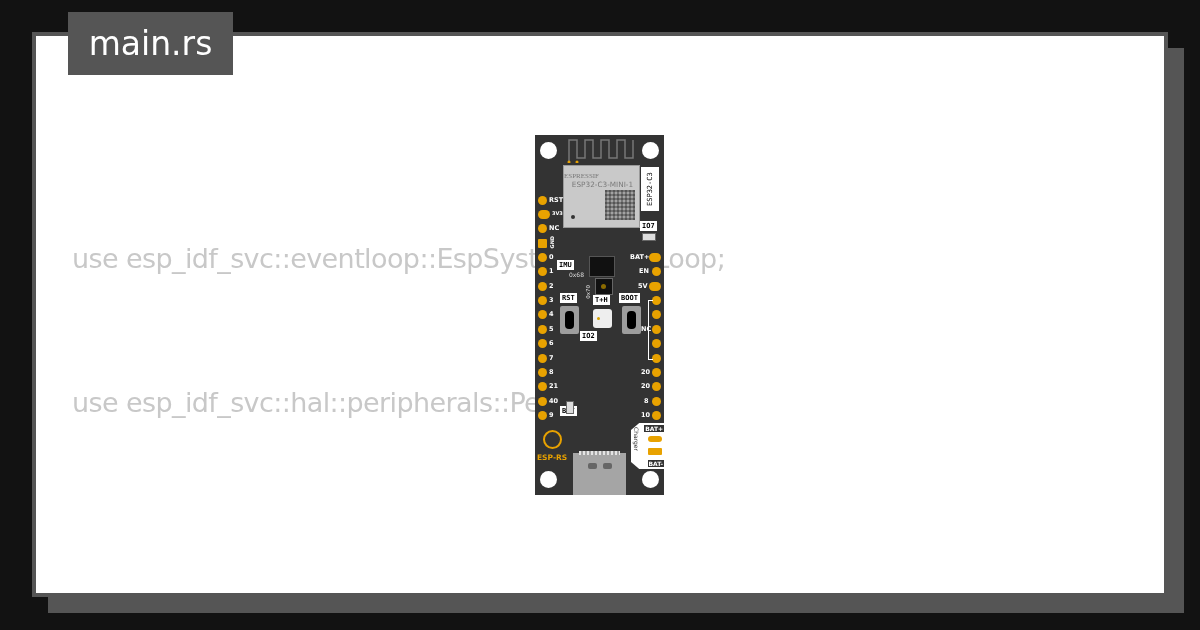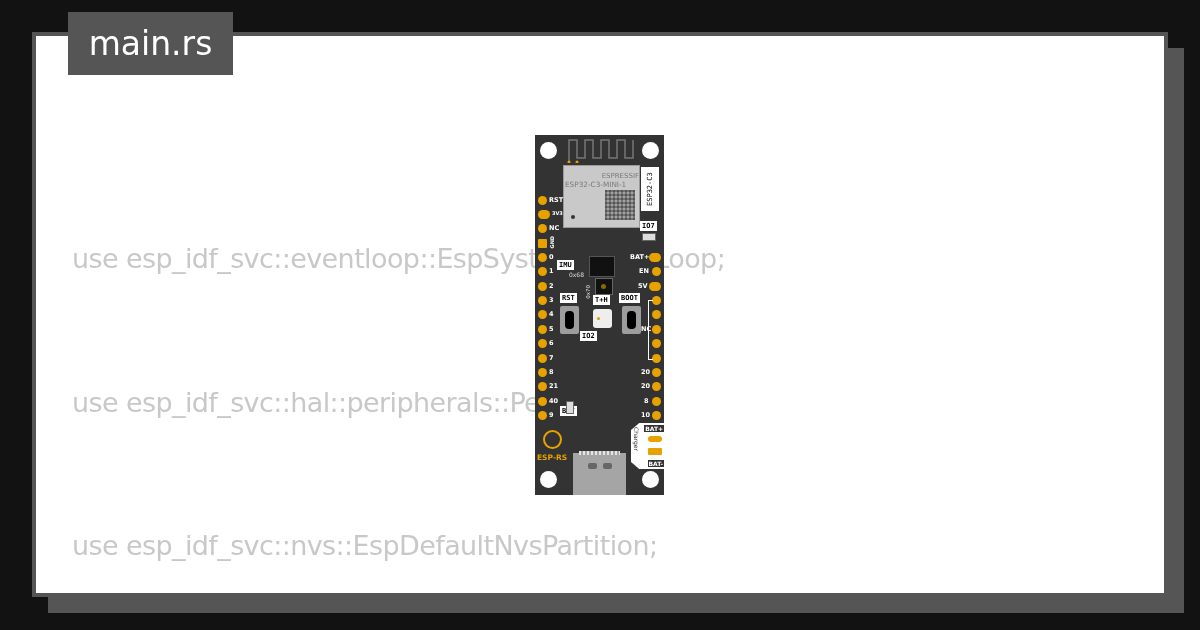--- a/index.html
+++ b/index.html
@@ -9,22 +9,22 @@
   .tab { position:absolute; left:68px; top:12px; width:165px; height:63px; background:#555555; color:#ffffff; font-family:"DejaVu Sans", sans-serif; font-size:33px; line-height:63px; text-align:center; z-index:3; }
   .code { position:absolute; left:36px; top:104px; font-family:"DejaVu Sans", sans-serif; font-size:27px; color:#c8c8c8; line-height:47.7px; white-space:pre; letter-spacing:-0.6px; }
   .code .line { height:47.7px; }
   .logo { position:absolute; left:944px; top:494px; font-family:"DejaVu Sans", sans-serif; font-size:40px; letter-spacing:2px; color:#000; font-weight:normal; }
 
   
   .board { position:absolute; left:535px; top:135px; width:129px; height:360px; background:#333333; z-index:2; }
   .hole { position:absolute; width:17px; height:17px; border-radius:50%; background:#ffffff; }
   .antenna { position:absolute; left:30px; top:3px; width:72px; height:25px; }
   .module { position:absolute; left:28px; top:30px; width:77px; height:63px; background:#c9c9c9; border:1px solid #9a9a9a; box-sizing:border-box; font-family:"DejaVu Sans", sans-serif; color:#7a7a7a; }
-  .module .brand { position:absolute; top:6px; left:0; width:100%; text-align:right; font-size:7px; }
-  .module .model { position:absolute; top:14px; left:1px; width:100%; text-align:left; font-size:7.3px; white-space:nowrap; }
+  .module .brand { position:absolute; top:6px; left:0; width:100%; text-align:left; font-size:7px;font-family:Liberation Serif, serif; }
+  .module .model { position:absolute; top:14px; left:1px; width:100%; text-align:center; font-size:7.3px; white-space:nowrap; }
   .module .qr { position:absolute; right:4px; top:24px; width:30px; height:30px; background:repeating-linear-gradient(90deg,#888 0 2px,#c9c9c9 2px 4px), repeating-linear-gradient(0deg,#888 0 2px,#c9c9c9 2px 4px); background-blend-mode:multiply; opacity:.9; }
   .module .dot { position:absolute; left:7px; bottom:8px; width:4px; height:4px; border-radius:50%; background:#333; }
   .chiptag { position:absolute; left:106px; top:32px; width:18px; height:44px; background:#fff; font-family:"DejaVu Sans Mono", monospace; font-size:7px; color:#000; writing-mode:vertical-rl; transform:rotate(180deg); text-align:center; line-height:18px; }
   .pin { position:absolute; width:9px; height:9px; border-radius:50%; background:#e8a200; }
   .pin.sq { border-radius:1px; }
   .pin.oval { width:12px; border-radius:5px; }
   .plabel { position:absolute; font-family:"DejaVu Sans", sans-serif; font-weight:bold; font-size:6.5px; color:#ffffff; white-space:nowrap; }
   .wlabel { position:absolute; background:#ffffff; color:#000; font-family:"DejaVu Sans Mono", monospace; font-weight:bold; font-size:7px; padding:1px 2px; line-height:8px; white-space:nowrap; }
   .glabel { position:absolute; font-family:"DejaVu Sans", sans-serif; font-size:6px; color:#dddddd; }
   .btn { position:absolute; width:19px; height:28px; background:#9d9d9d; border-radius:2px; }
@@ -48,21 +48,20 @@
   .esptext { position:absolute; left:2px; top:318px; font-family:"DejaVu Sans", sans-serif; font-weight:bold; font-size:7.5px; color:#e8a200; }
 </style>
 </head>
 <body>
 
 <div class="shadow"></div>
 <div class="card">
   <div class="code">
     <div class="line">use esp_idf_svc::eventloop::EspSystemEventLoop;</div>
     <div class="line">use esp_idf_svc::hal::peripherals::Peripherals;</div>
-    <div class="line">use esp_idf_svc::nvs::EspDefaultNvsPartition;</div>
     
     
     
     
     
     
     
   </div>
 </div>
 

